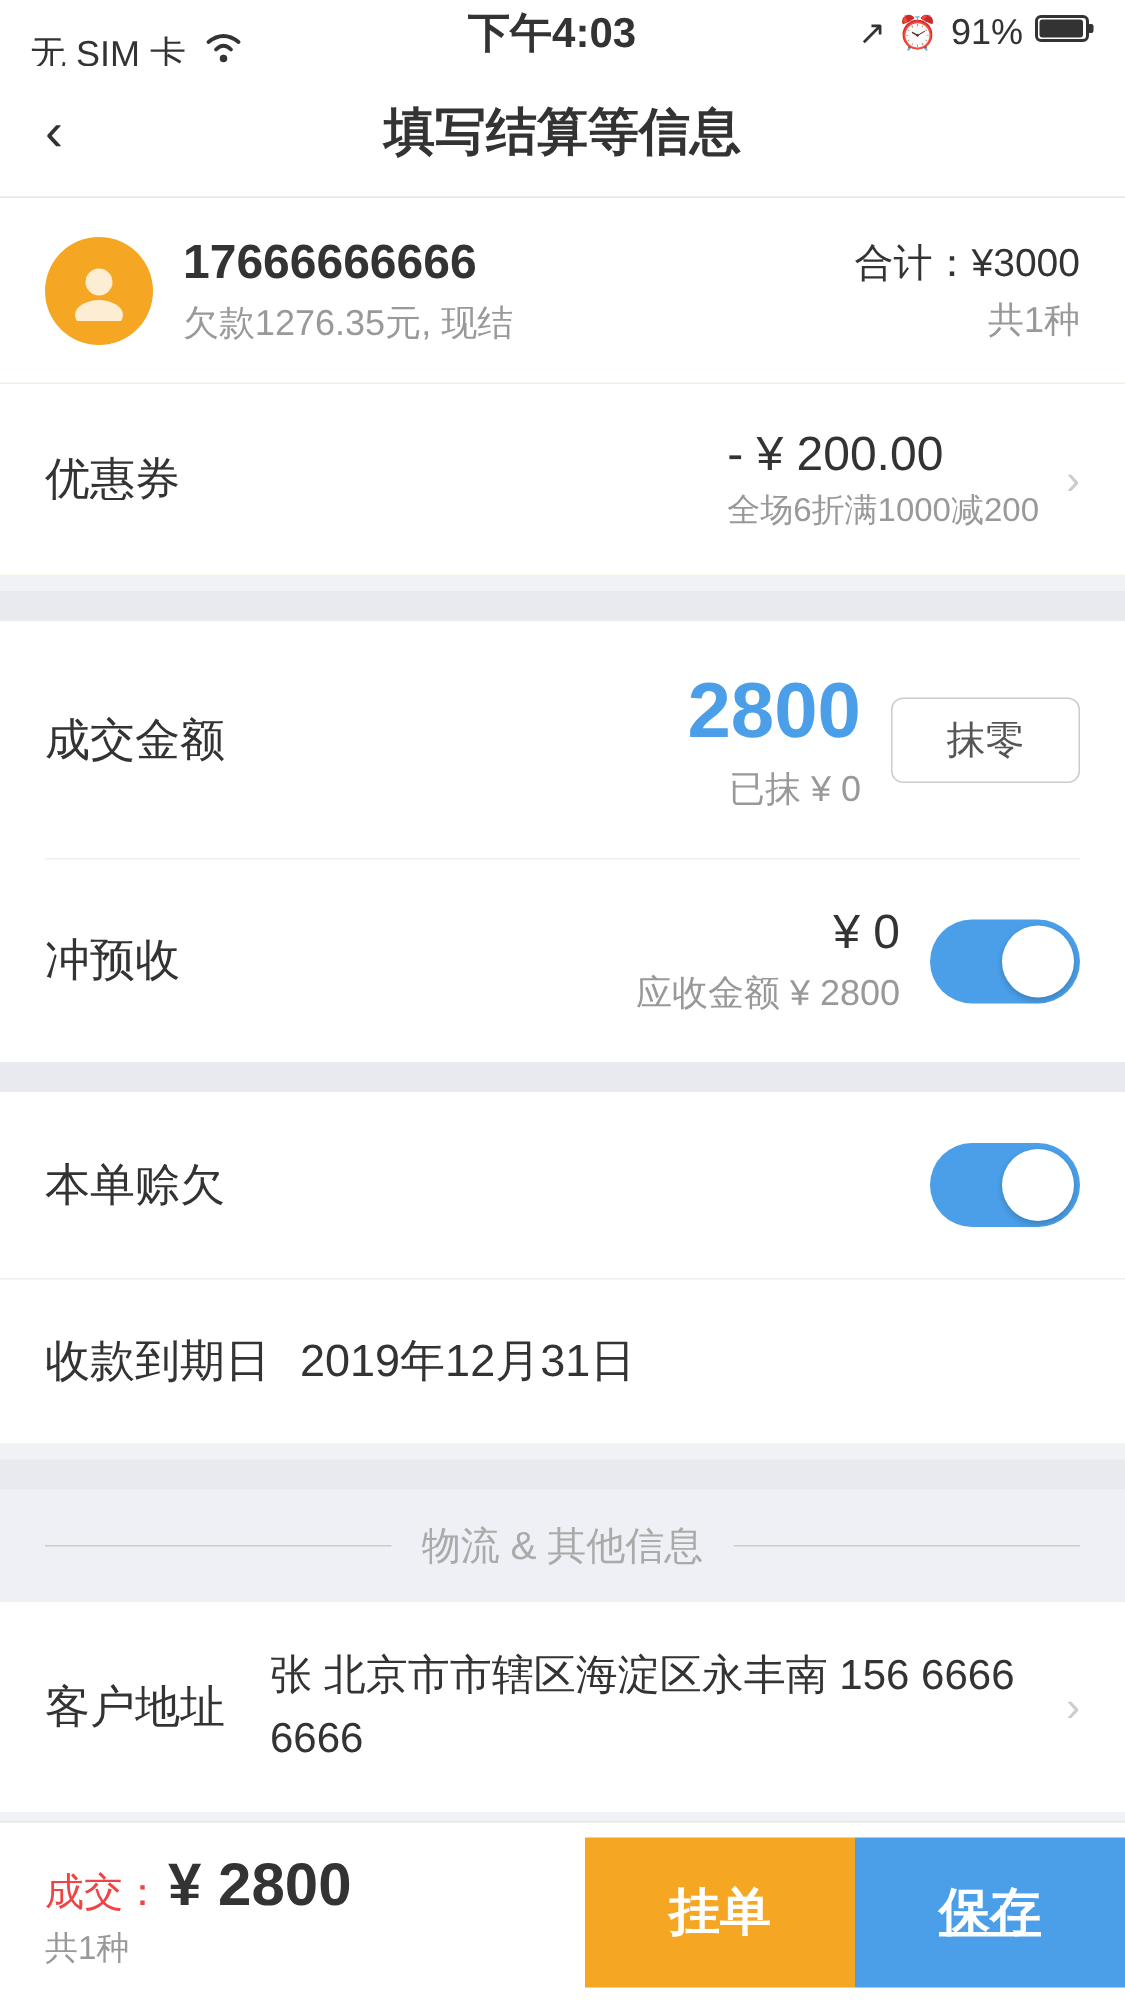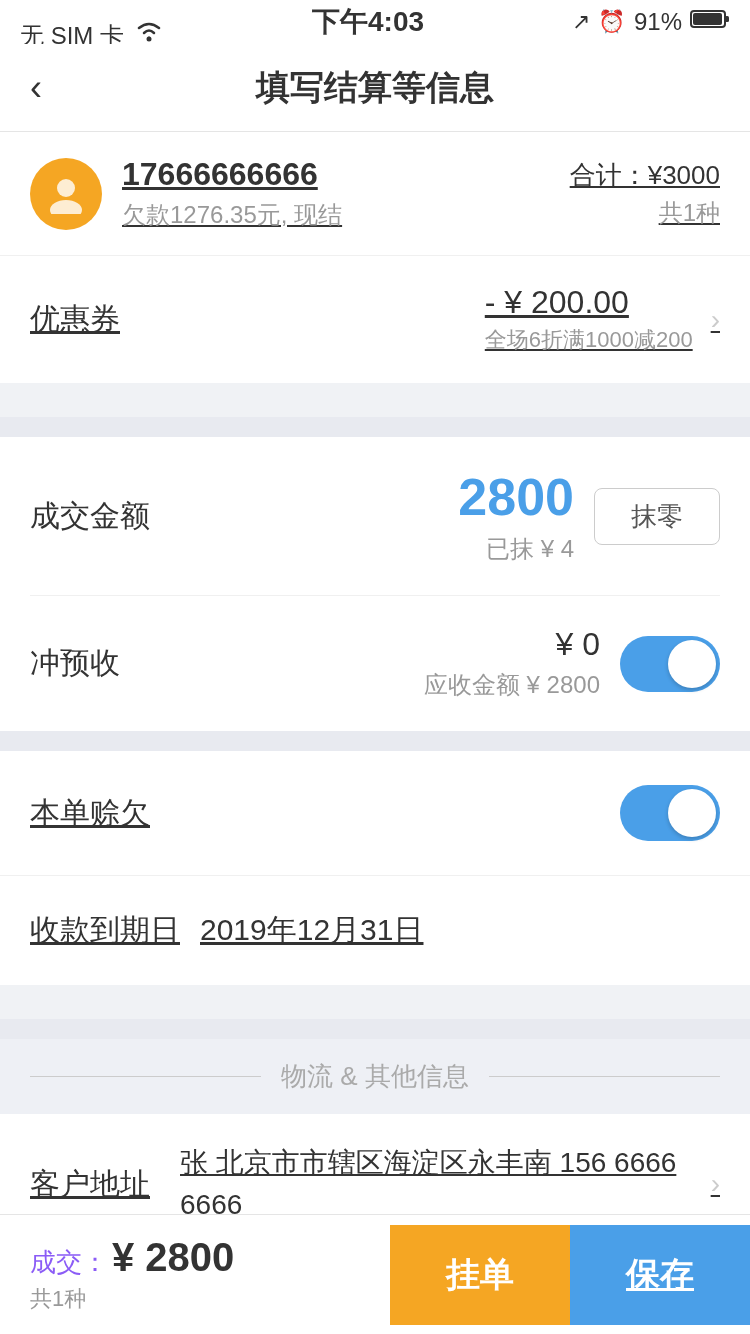--- a/index.html
+++ b/index.html
@@ -50,22 +50,21 @@
     }
     .nav-title {
       font-size: 34px;
       font-weight: 600;
       color: #333;
     }
 
     
     .section {
       background: #fef9c3;
-      margin-bottom: 34px;
-      text-decoration: underline;
+      margin-bottom: 11px;
     }
 
     
     .customer-row {
       display: flex;
       align-items: center;
       justify-content: space-between;
       padding: 24px 30px;
       background: #fff;
     }
@@ -221,21 +220,21 @@
       height: 120px;
       background: #fff;
       display: flex;
       align-items: center;
       border-top: 1px solid #e5e5e5;
     }
     .footer-info {
       flex: 1;
       padding: 0 30px;
     }
-    .footer-deal { font-size: 26px; color: #8b5cf6; }
+    .footer-deal { font-size: 26px; color: #ef4444; }
     .footer-amount { font-size: 40px; font-weight: 600; color: #333; }
     .footer-count { font-size: 22px; color: #999; margin-top: 4px; }
     .footer-btn {
       height: 100px;
       width: 180px;
       display: flex;
       align-items: center;
       justify-content: center;
       font-size: 34px;
       font-weight: 600;
@@ -316,21 +315,21 @@
 
 <div class="divider-section"></div>
 
 <div class="amount-section">
 
   <div class="amount-row">
     <span class="row-label">成交金额</span>
     <div class="amount-value-group">
       <div>
         <div class="amount-value">2800</div>
-        <div class="amount-sub">已抹  ¥ 4</div>
+        <div class="amount-sub">已抹  ¥ 0</div>
       </div>
       <button class="round-btn">抹零</button>
     </div>
   </div>
 
   <div class="amount-row">
     <span class="row-label">冲预收</span>
     <div style="display:flex; align-items:center; gap:20px;">
       <div class="prepay-right">
         <div class="prepay-amount">¥ 0</div>

